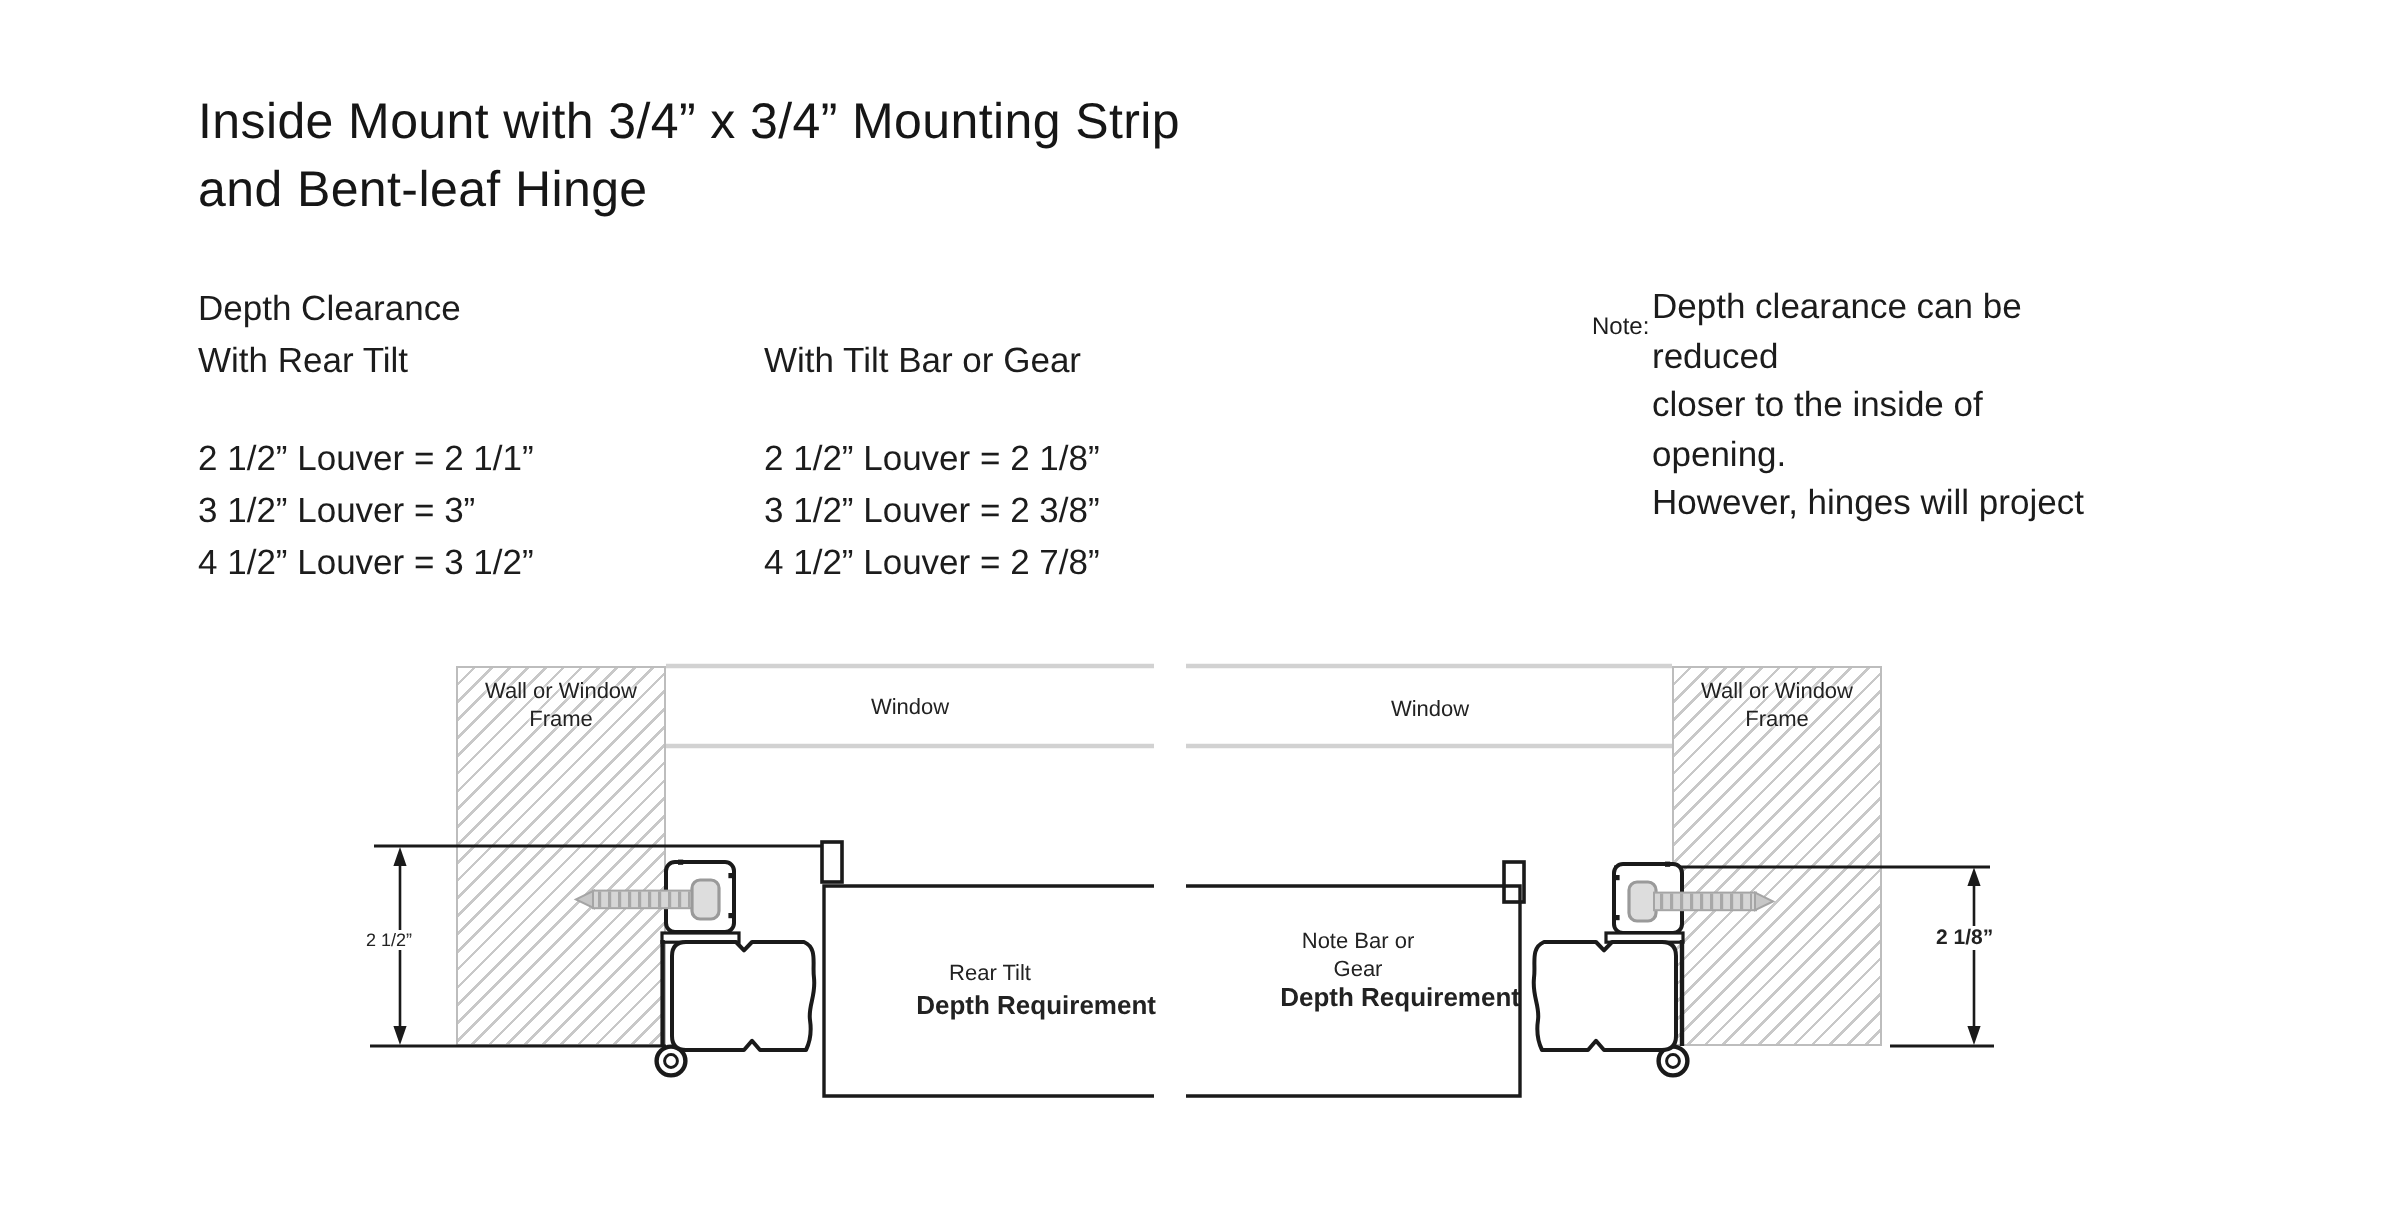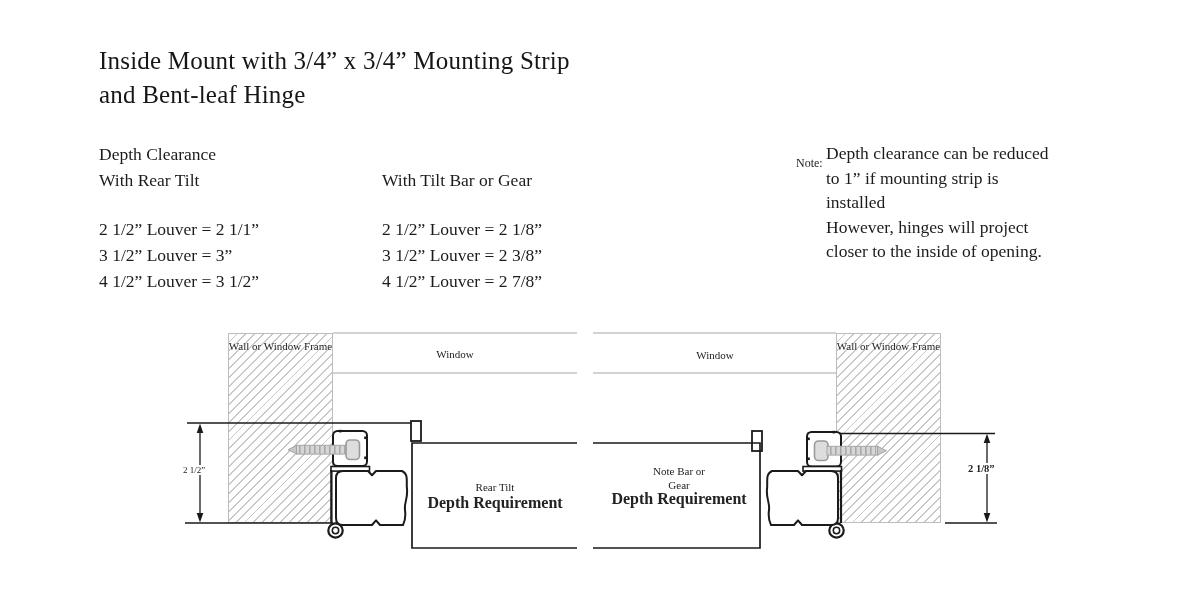--- a/index.html
+++ b/index.html
@@ -1,36 +1,36 @@
 <!DOCTYPE html>
 <html><head>
 <meta charset="utf-8">
 <style>
   html,body{margin:0;padding:0;background:#ffffff;}
   .page{
     position:relative;width:1056px;height:615px;background:#ffffff;overflow:hidden;
-    font-family:Liberation Serif, serif;color:#1c1c1c;
+    font-family:Liberation Sans, sans-serif;color:#1c1c1c;
   }
   .abs{position:absolute;}
   .title{left:99px;top:44px;font-size:25px;line-height:34px;color:#161616;letter-spacing:.2px;}
   .colhead{font-size:17.5px;line-height:26px;}
   .speclist{font-size:17.5px;line-height:26px;}
   .note-label{left:796px;top:141px;font-size:12px;margin-top:15px;}
   .note-body{left:826px;top:141px;font-size:17.5px;line-height:24.5px;}
   
   .hatch{
     background:
       repeating-linear-gradient(135deg, rgba(0,0,0,0) 0px, rgba(0,0,0,0) 5px, #c8c8c8 5px, #c8c8c8 6.3px);
     border:1px solid #bdbdbd;box-sizing:border-box;z-index:1;
   }
   .dsvg{left:0;top:0;z-index:2;}
   .dlabel{z-index:3;font-size:11px;line-height:14px;text-align:center;color:#222;
     text-shadow:0 0 2px #fff,0 0 2px #fff;}
   .boxlabel{z-index:3;font-size:11px;text-align:center;color:#222;}
-  .boxlabel .bold{font-weight:bold;font-size:16px;}
+  .boxlabel .bold{font-weight:bold;font-size:13px;text-align:right;}
   .dimlabel{z-index:4;background:#fff;color:#222;padding:0 1px;}
   .dim-left{left:182px;top:465px;font-size:9px;text-align:center;}
   .dim-right{left:967px;top:463px;font-size:10.5px;font-weight:bold;}
 </style>
 </head>
 <body>
 
 <div class="page">
 
   <div class="abs title">
@@ -51,23 +51,22 @@
   <div class="abs colhead" style="left:382px;top:167px;">With Tilt Bar or Gear</div>
   <div class="abs speclist" style="left:382px;top:216px;">
     <div>2 1/2” Louver = 2 1/8”</div>
     <div>3 1/2” Louver = 2 3/8”</div>
     <div>4 1/2” Louver = 2 7/8”</div>
   </div>
 
   <div class="abs note-label">Note:</div>
   <div class="abs note-body">
     <div>Depth clearance can be reduced</div>
-    <div>to 1” if mounting strip is installed</div>
+    <div>closer to the inside of opening.</div>
     <div>However, hinges will project</div>
-    <div>closer to the inside of opening.</div>
   </div>
 
   <div class="abs hatch" style="left:228px;top:333px;width:105px;height:190px;"></div>
   <div class="abs hatch" style="left:836px;top:333px;width:105px;height:190px;"></div>
 
   <svg class="abs dsvg" width="1200" height="615" viewBox="0 0 1200 615">
 
     <g stroke="#d2d2d2" stroke-width="2.2">
       <line x1="333" y1="333" x2="577" y2="333"></line>
       <line x1="333" y1="373" x2="577" y2="373"></line>

